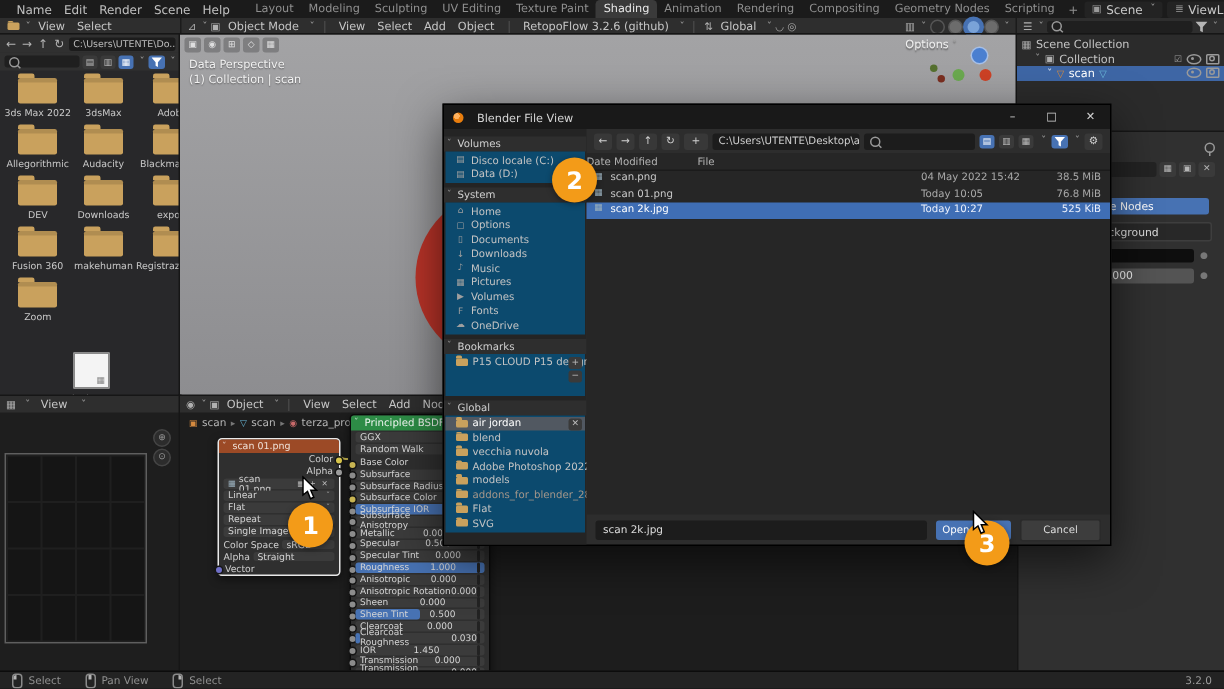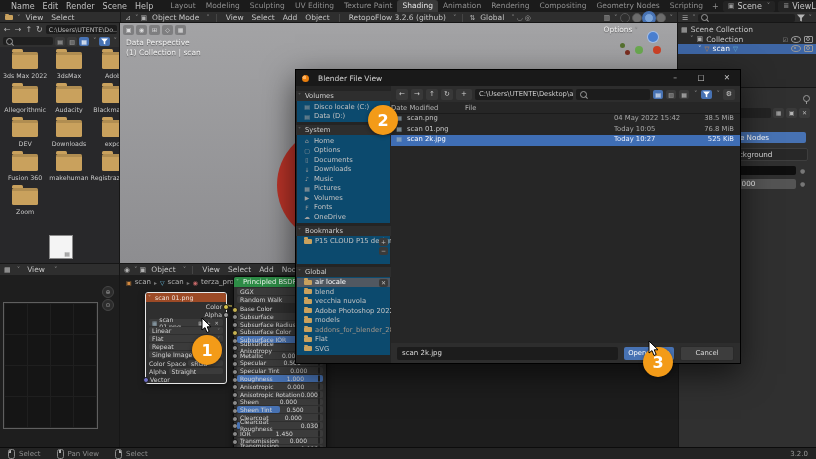--- a/index.html
+++ b/index.html
@@ -783,21 +783,21 @@
             <span class="i-folder"></span>
             <span>P15 CLOUD P15 design</span>
           </div>
         </div>
       <div class="sec-h">Global</div>
       <div class="sec-box">
         <span class="vbtn" style="position:absolute;right:2px;top:2px;width:9px;height:8px;line-height:8px">✕</span>
 
           <div class="side-item sel">
             <span class="i-folder"></span>
-            <span>air locale</span>
+            <span>air jordan</span>
           </div>
 
           <div class="side-item">
             <span class="i-folder"></span>
             <span>blend</span>
           </div>
 
           <div class="side-item">
             <span class="i-folder"></span>
             <span>vecchia nuvola</span>

